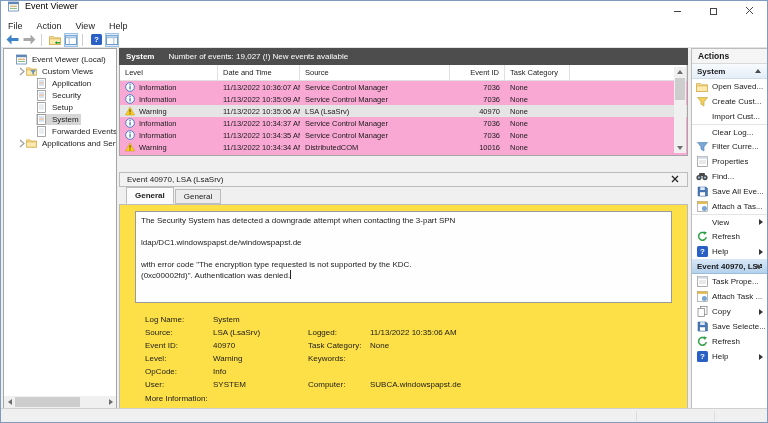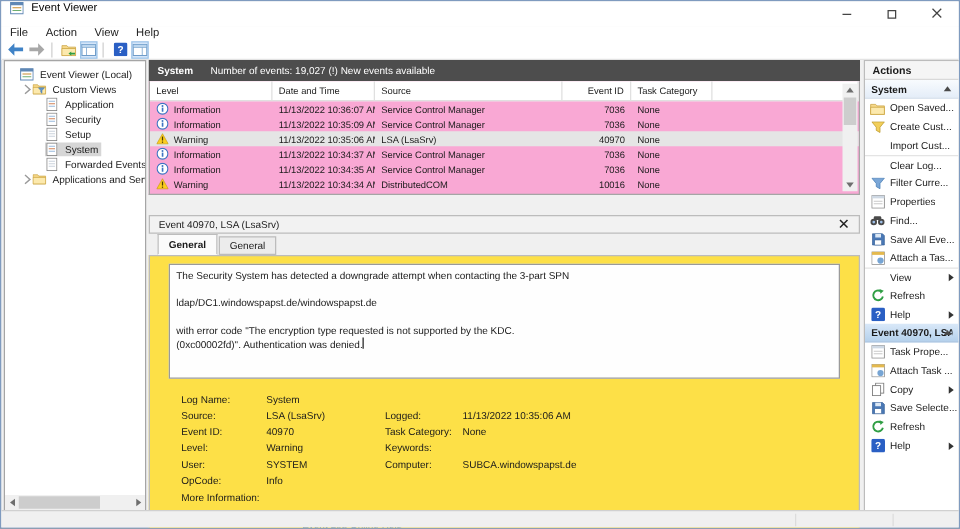--- a/index.html
+++ b/index.html
@@ -489,30 +489,30 @@
               <span class="fl2">Task Category:</span>
               <span class="fv2">None</span>
             </div>
             <div class="frow">
               <span class="fl1">Level:</span>
               <span class="fv1">Warning</span>
               <span class="fl2">Keywords:</span>
               <span class="fv2"></span>
             </div>
             <div class="frow">
+              <span class="fl1">OpCode:</span>
+              <span class="fv1">Info</span>
+              <span class="fl2"></span>
+              <span class="fv2"></span>
+            </div>
+            <div class="frow">
               <span class="fl1">User:</span>
               <span class="fv1">SYSTEM</span>
               <span class="fl2">Computer:</span>
               <span class="fv2">SUBCA.windowspapst.de</span>
-            </div>
-            <div class="frow">
-              <span class="fl1">OpCode:</span>
-              <span class="fv1">Info</span>
-              <span class="fl2"></span>
-              <span class="fv2"></span>
             </div>
             <div class="linkrow">
               <span class="fl1" style="width: auto; flex: 0 0 auto;">More Information:</span>
               <a class="morelink">Event Log Online Help</a>
             </div>
           </div>
       </div>
     </div>
   </div>
 

